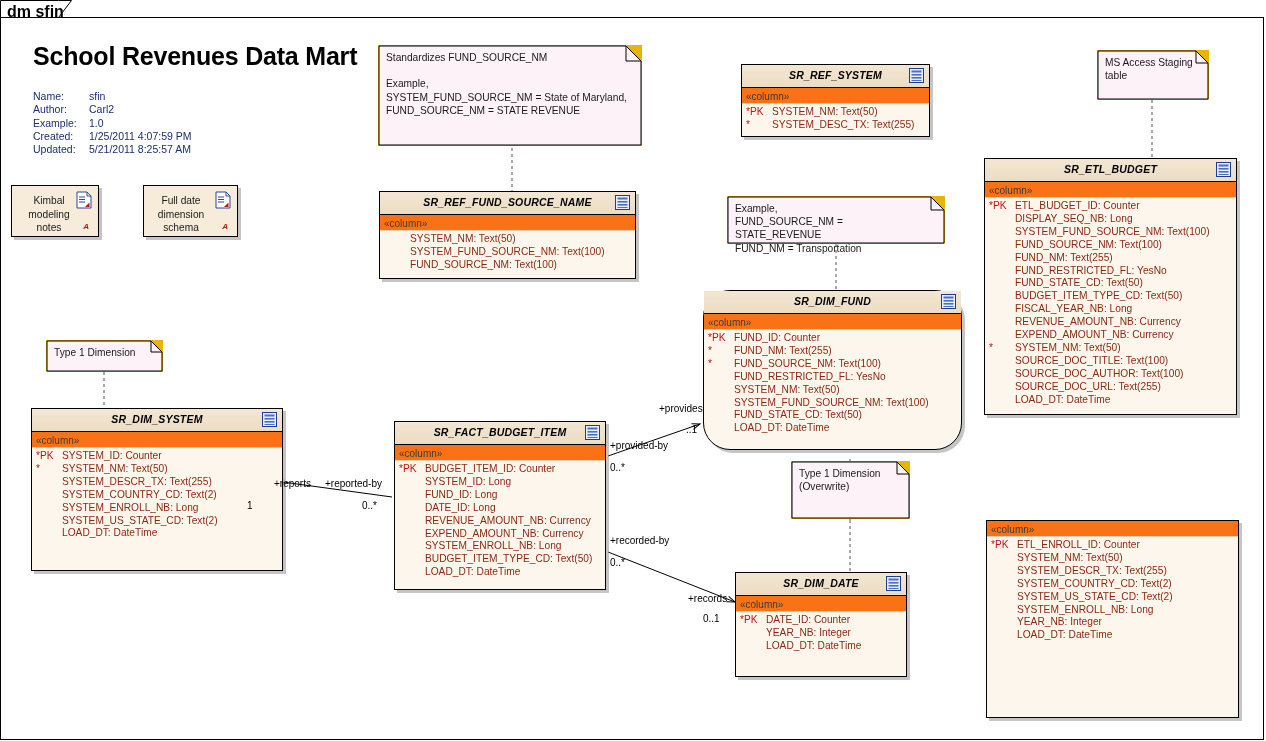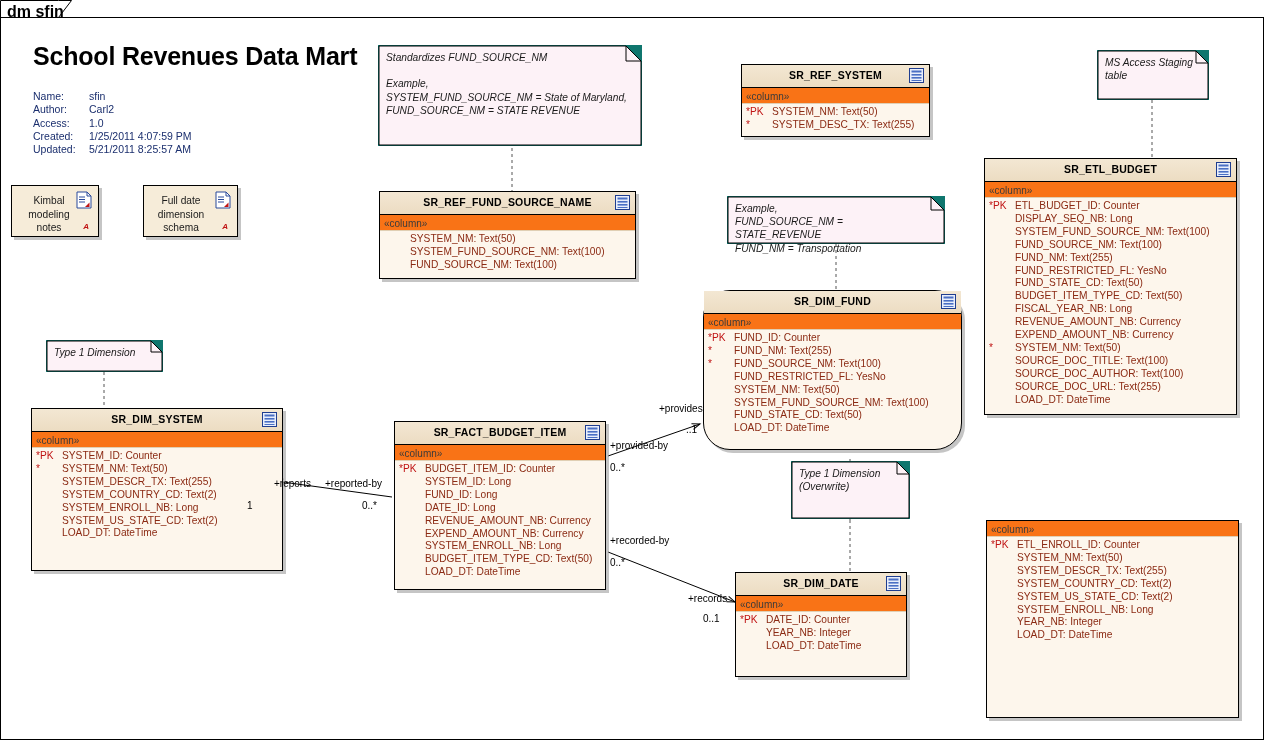--- a/index.html
+++ b/index.html
@@ -19,32 +19,32 @@
   .meta table{border-collapse:collapse;}
   .meta td{padding:0;font-size:10.5px;color:#1b2f6e;vertical-align:top;line-height:13.3px;}
   .meta td.k{width:56px;}
 
   
   .uml{position:absolute;background:#fdf6ec;border:1px solid #000;box-sizing:border-box;
        box-shadow:3px 3px 0 0 rgba(150,150,150,.55);}
   .uml .hdr{height:22px;position:relative;
        background:linear-gradient(to bottom,#f3e7d3 0%, #ecdcc2 100%);
        border-bottom:1px solid #000;}
-  .uml .hdr .nm{position:absolute;left:0;right:0;top:4px;text-align:center;font-size:10.5px;font-weight:bold;color:#000;letter-spacing:.2px;}
+  .uml .hdr .nm{position:absolute;left:0;right:0;top:4px;text-align:center;font-size:10.5px;font-weight:bold;color:#000;letter-spacing:.2px;font-style:italic;}
   .uml .hdr .tblicon{position:absolute;right:5px;top:3px;width:15px;height:15px;}
   .uml .body{position:relative;padding:0;}
   .uml .stereo{font-size:10px;color:#3b3b3b;padding:3px 0 1px 4px;background:#f97316;border-bottom:1px solid #e0cfb4;}
   .uml ul{list-style:none;margin:0;padding:2px 0 0 0;}
   .uml li{font-size:10.2px;color:#8b2a13;line-height:12.9px;white-space:nowrap;padding-left:4px;}
   .uml li .pk{display:inline-block;width:26px;color:#c01414;font-weight:normal;}
   .uml li .star{display:inline-block;width:26px;color:#c01414;}
   .uml li .gap{display:inline-block;width:26px;}
 
   
-  .note{position:absolute;background:#0f766e;font-style:italic;}
+  .note{position:absolute;background:#eab308;}
   .note .np{position:absolute;left:0;top:0;width:100%;height:100%;}
   .note .ntext{position:absolute;left:8px;top:6px;right:14px;font-size:10.2px;color:#1a1a1a;line-height:13.2px;white-space:pre-line;}
 
   
   .docnote{position:absolute;background:#f6ecd9;border:1px solid #000;box-sizing:border-box;
            box-shadow:3px 3px 0 0 rgba(150,150,150,.55);}
   .docnote .dtext{position:absolute;left:6px;top:8px;width:62px;text-align:center;font-size:10.2px;color:#1a1a1a;line-height:13.5px;}
   .docnote .dicon{position:absolute;right:6px;top:5px;width:16px;height:18px;}
   .docnote .dA{position:absolute;right:9px;bottom:5px;font-size:8px;font-weight:bold;color:#c01414;font-style:italic;}
 
@@ -72,21 +72,21 @@
       <tbody>
           <tr>
         <td class="k">Name:</td>
         <td>sfin</td>
       </tr>
       <tr>
         <td class="k">Author:</td>
         <td>Carl2</td>
       </tr>
       <tr>
-        <td class="k">Access:</td>
+        <td class="k">Example:</td>
         <td>1.0</td>
       </tr>
       <tr>
         <td class="k">Created:</td>
         <td>1/25/2011 4:07:59 PM</td>
       </tr>
       <tr>
         <td class="k">Updated:</td>
         <td>5/21/2011 8:25:57 AM</td>
       </tr>

